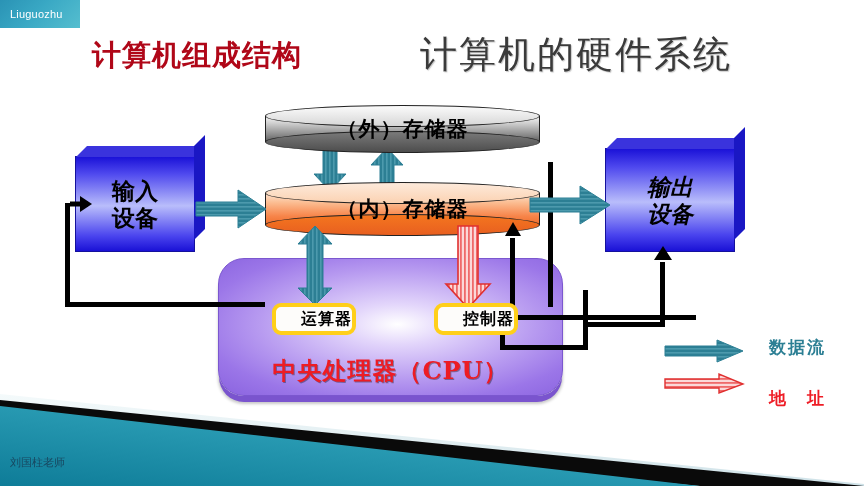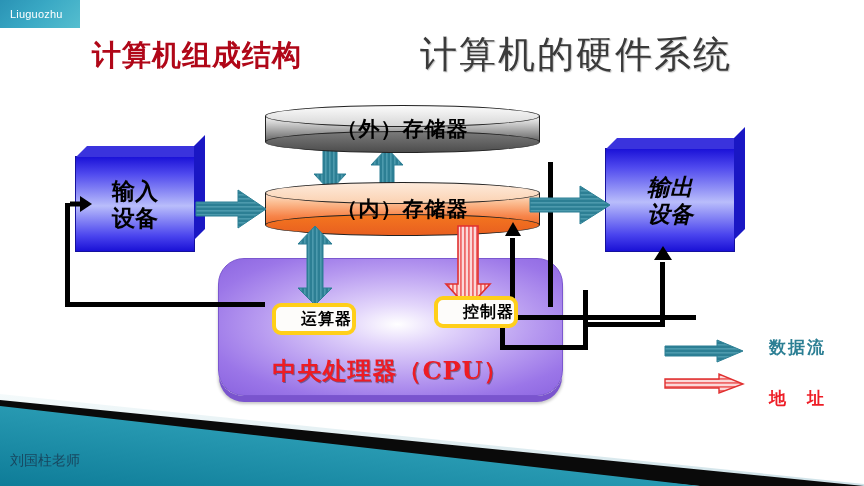--- a/index.html
+++ b/index.html
@@ -130,21 +130,21 @@
     position: absolute;
     border: 4px solid #ffcf1a;
     border-radius: 9px;
     background: #fdfcfa;
     display: flex; align-items: center; justify-content: flex-end;
     font-family: "DejaVu Serif", "Liberation Serif", serif;
     font-weight: 700; font-size: 16px; color: #000;
     letter-spacing: 1px;
   }
   #alu        { left: 272px; top: 303px; width: 84px; height: 32px; z-index: 30;}
-  #controller { left: 434px; top: 296px; width: 84px; height: 32px; z-index: 30;}
+  #controller { left: 434px; top: 303px; width: 84px; height: 32px; z-index: 30;}
   #cpu-label {
     position: absolute; left: 218px; top: 355px; width: 345px;
     text-align: center;
     font-family: "DejaVu Serif", "Liberation Serif", serif;
     font-weight: 700; font-size: 24px;
     color: #ed1c24;
     letter-spacing: 1px;
     text-shadow: 1px 1px 0 rgba(0,0,0,.35);
     z-index: 28;
   }
@@ -163,21 +163,21 @@
     position: absolute; left: 104px; top: 0;
     font-family: "DejaVu Serif", "Liberation Serif", serif;
     font-weight: 700; font-size: 17px; white-space: nowrap;
     letter-spacing: 2px;
   }
 
   
   #deco { position: absolute; left: 0; bottom: 0; width: 864px; height: 110px; }
   #deco-author {
     position: absolute; left: 10px; bottom: 16px;
-    font-size: 14px; color: #183a52; opacity: .85;
+    font-size: 11px; color: #183a52; opacity: .85;
     font-family: "DejaVu Sans", "Liberation Sans", sans-serif;
     z-index: 5;
   }
 </style>
 </head>
 <body>
 
 <div id="slide">
 
   <div class="badge">Liuguozhu</div>

